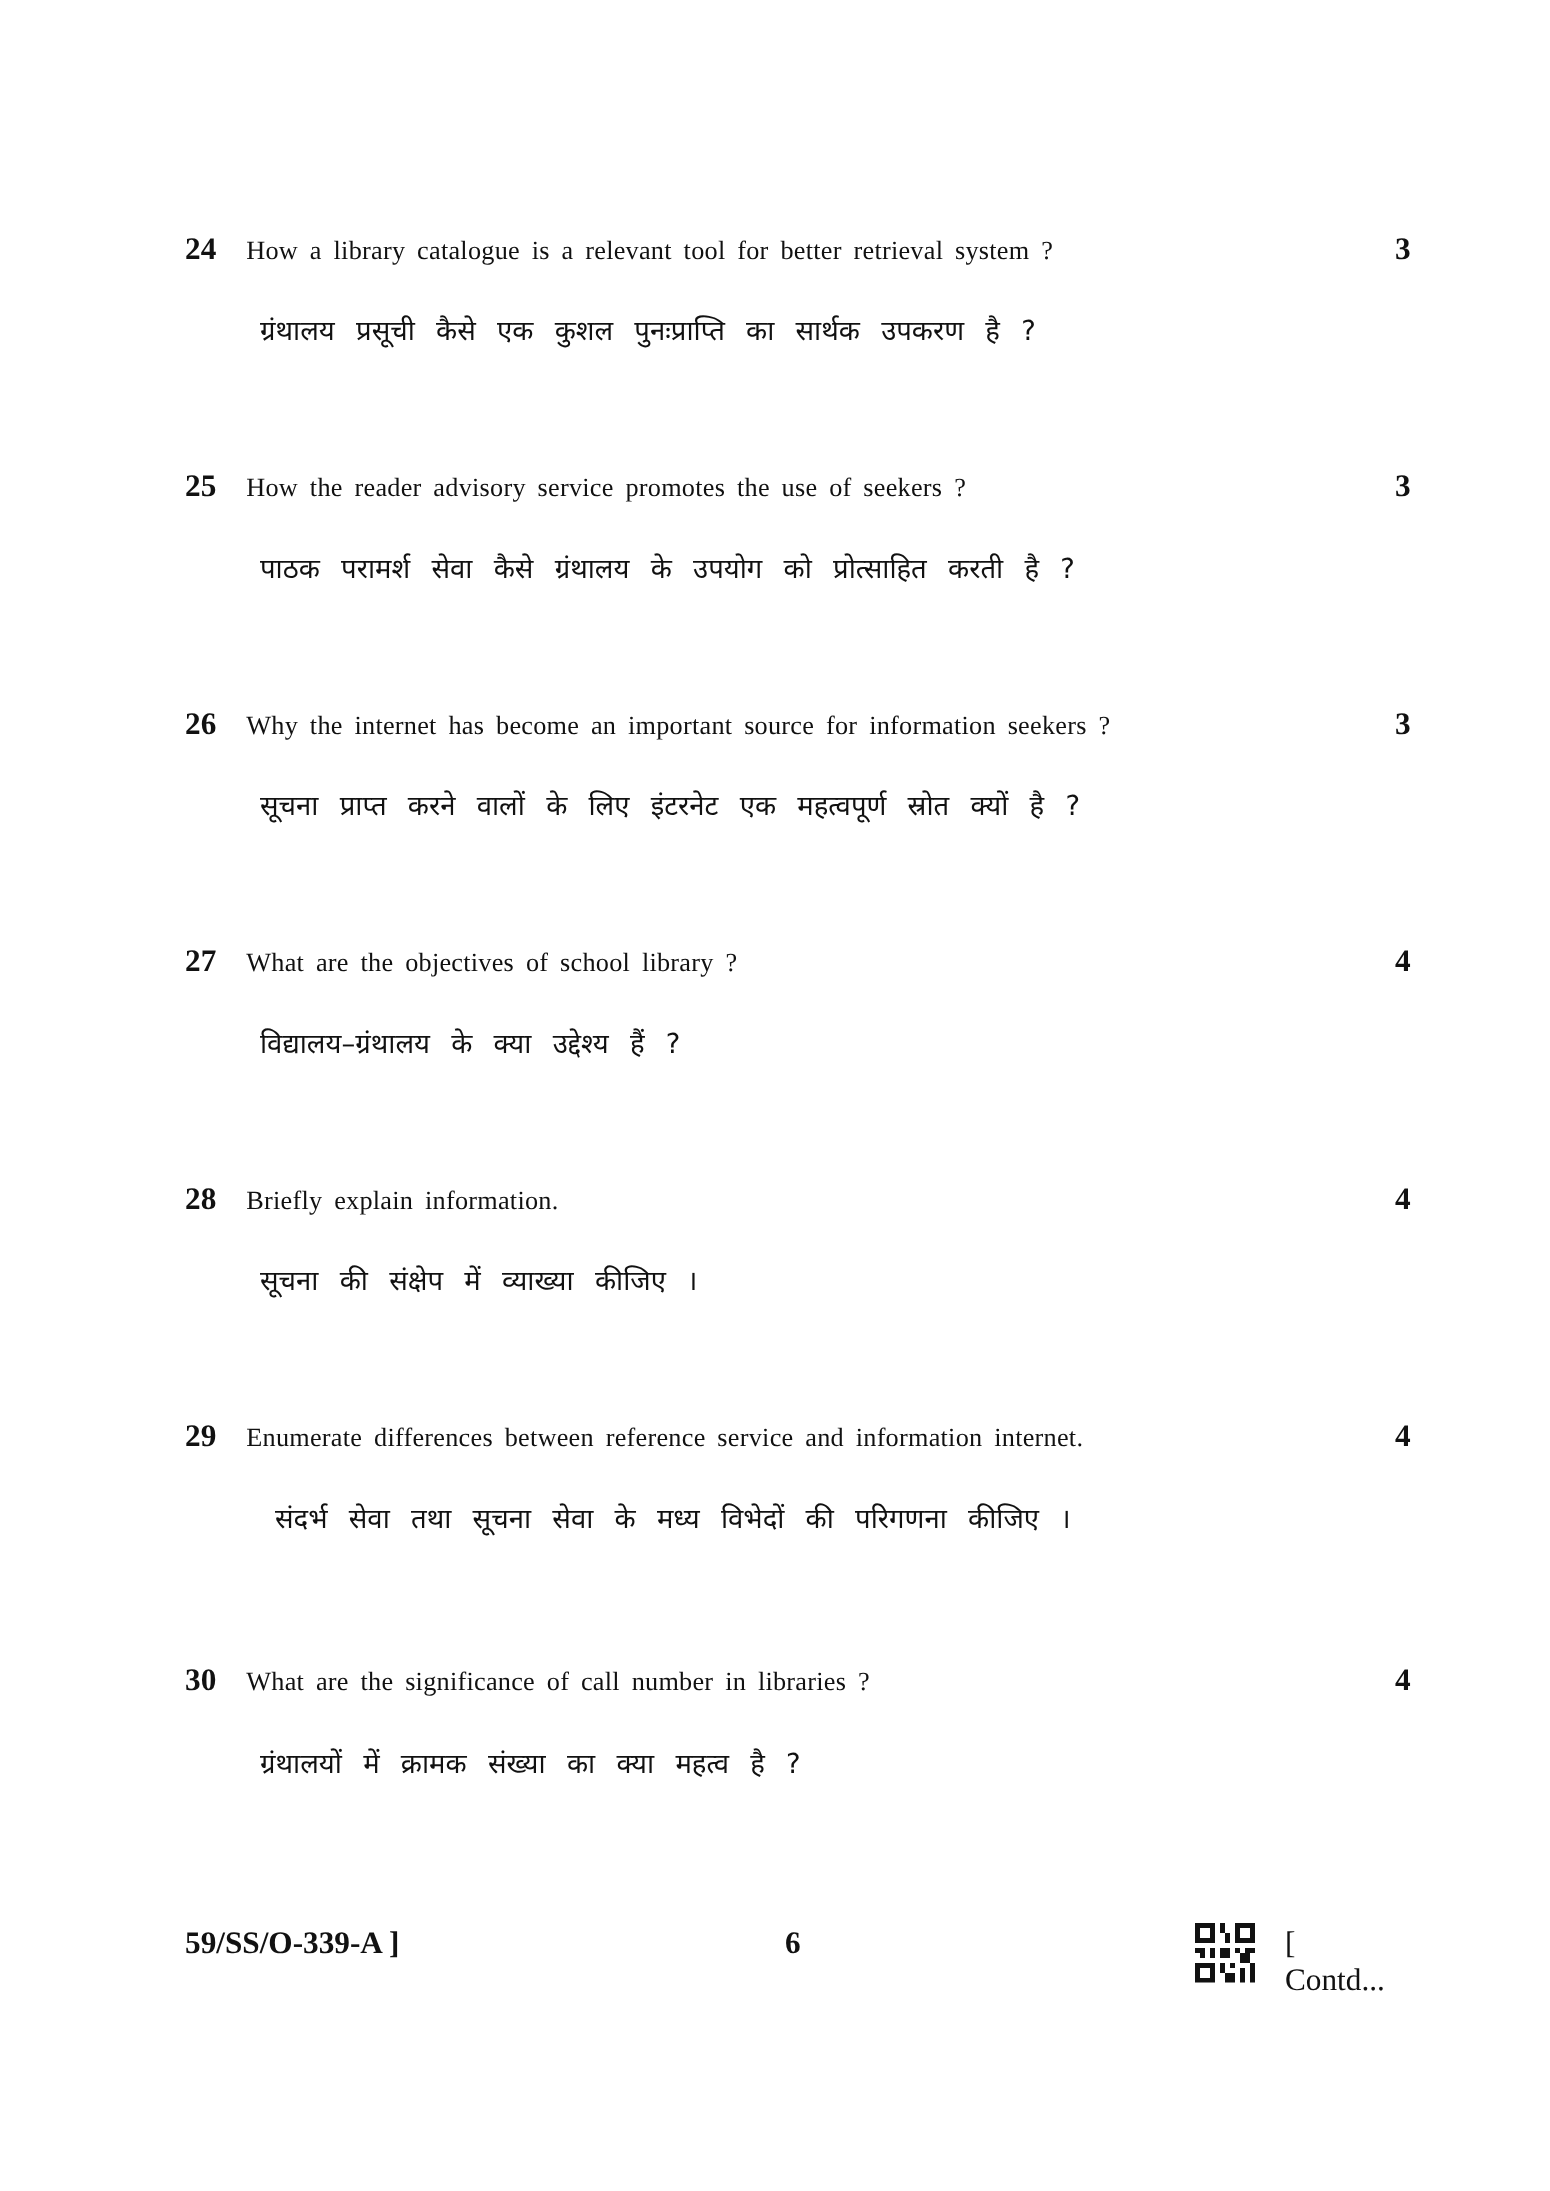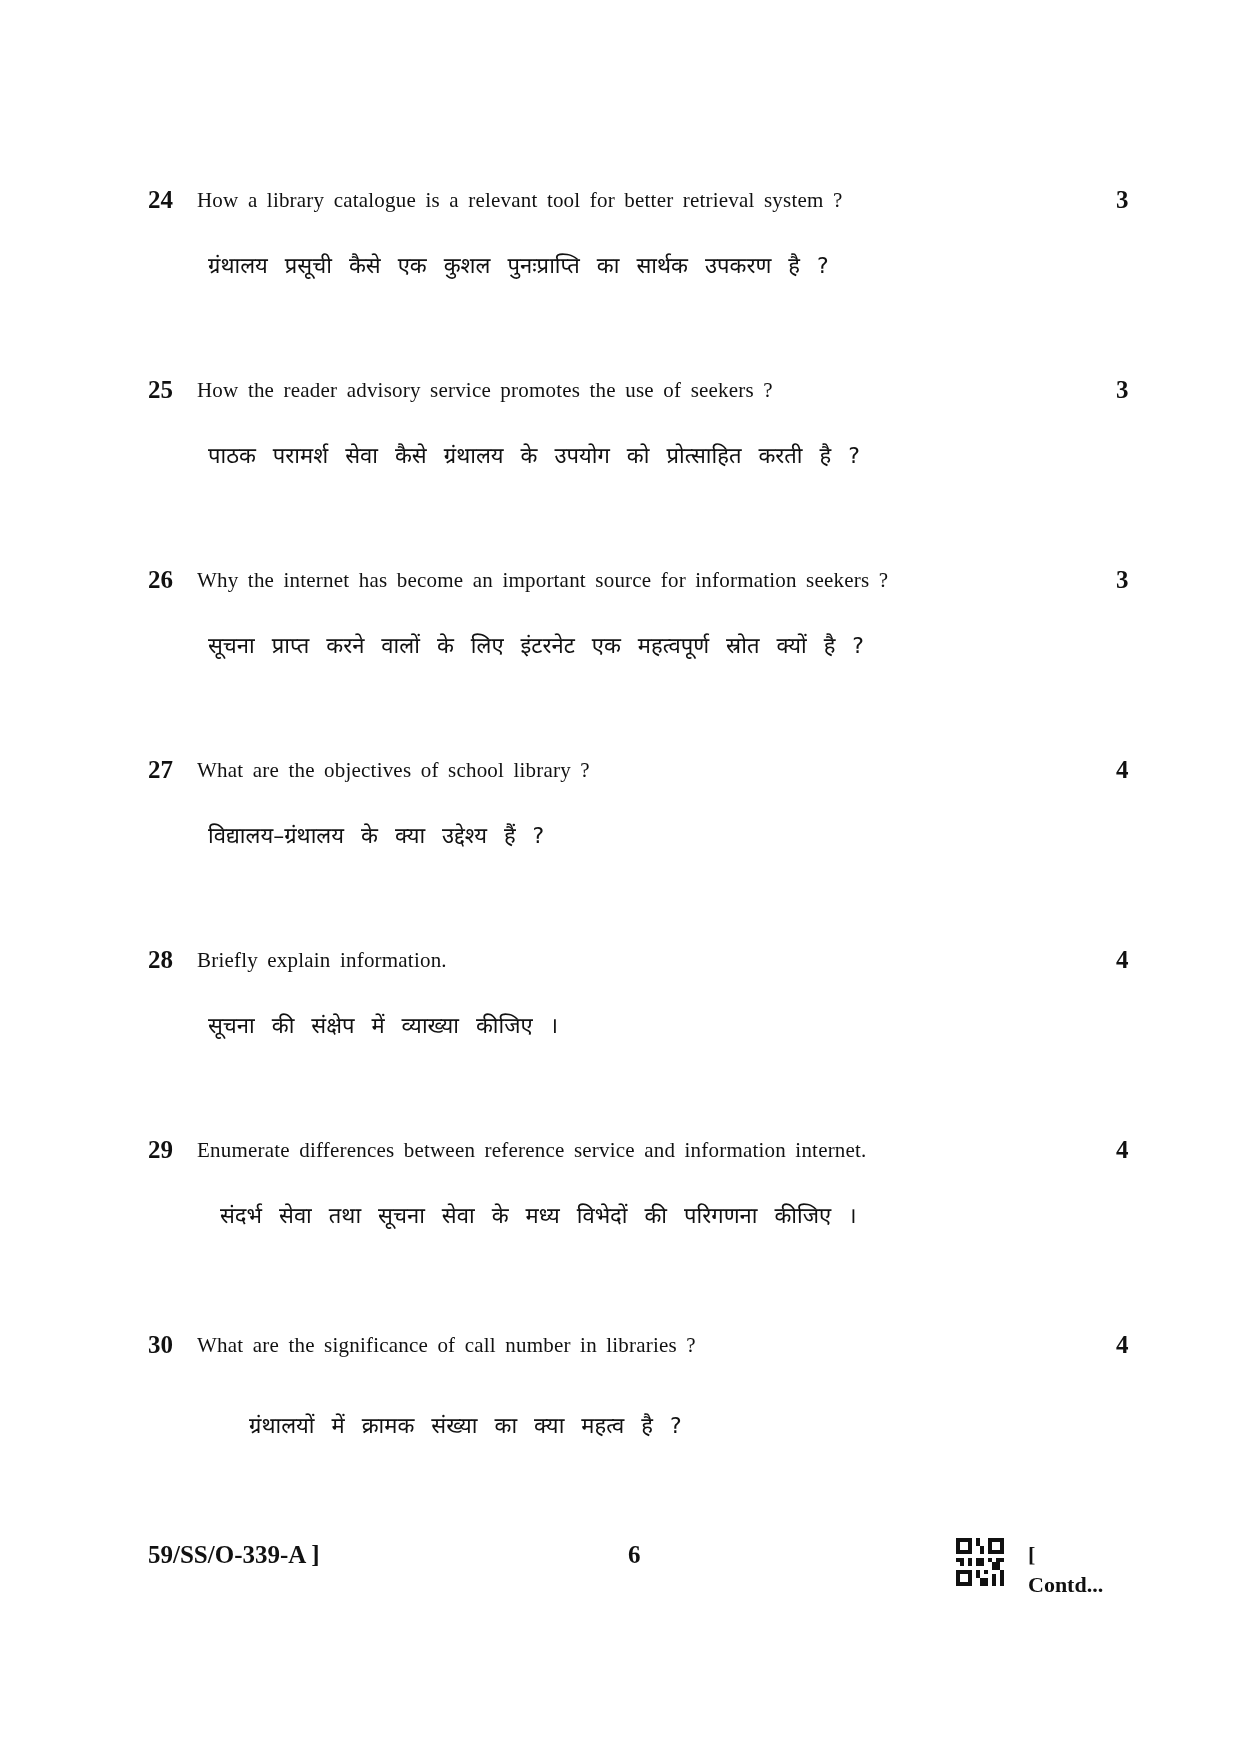--- a/index.html
+++ b/index.html
@@ -7,21 +7,21 @@
          font-family: "Liberation Serif", "DejaVu Serif", serif; color: #111; }
   .q { position: absolute; left: 0; width: 1240px; }
   .qnum { position: absolute; left: 148px; font-weight: bold; font-size: 25px; line-height: 30px; }
   .en { position: absolute; left: 197px; font-size: 21px; line-height: 30px; letter-spacing: 0.2px; word-spacing: 4px; white-space: nowrap; }
   .marks { position: absolute; left: 1116px; font-weight: bold; font-size: 25px; line-height: 30px; }
   .hi { position: absolute; left: 208px; font-family: "DejaVu Sans", "Liberation Sans", sans-serif;
         font-size: 22px; line-height: 30px; word-spacing: 10px; white-space: nowrap; }
   .footer { position: absolute; top: 1540px; left: 0; width: 1000px; height: 40px; }
   .code { position: absolute; left: 148px; font-weight: bold; font-size: 25px; line-height: 30px; }
   .page { position: absolute; left: 628px; font-weight: bold; font-size: 25px; line-height: 30px; }
-  .contd { position: absolute; left: 1028px; font-weight: bold; font-size: 22px; line-height: 30px; }
+  .contd { position: absolute; left: 1028px; font-weight: normal; font-size: 25px; line-height: 30px; }
   .qr { position: absolute; left: 956px; top: -2px; width: 48px; height: 48px; }
 </style>
 </head>
 <body>
 
 <div>
   <div class="q" style="top:185px;">
     <span class="qnum">24</span>
     <span class="en">How a library catalogue is a relevant tool for better retrieval system ?</span>
     <span class="marks">3</span>
@@ -54,21 +54,21 @@
   <div class="q" style="top:1135px;">
     <span class="qnum">29</span>
     <span class="en">Enumerate differences between reference service and information internet.</span>
     <span class="marks">4</span>
     <span class="hi" style="top:66px;margin-left:12px;">संदर्भ सेवा तथा सूचना सेवा के मध्य विभेदों की परिगणना कीजिए ।</span>
   </div>
   <div class="q" style="top:1330px;">
     <span class="qnum">30</span>
     <span class="en">What are the significance of call number in libraries ?</span>
     <span class="marks">4</span>
-    <span class="hi" style="top:81px;margin-left:41px;">ग्रंथालयों में क्रामक संख्या का क्या महत्व है ?</span>
+    <span class="hi" style="top:67px;">ग्रंथालयों में क्रामक संख्या का क्या महत्व है ?</span>
   </div>
 </div>
 
 <div class="footer">
   <span class="code">59/SS/O-339-A ]</span>
   <span class="page">6</span>
   <span class="qr">
     <svg width="48" height="48" viewBox="0 0 12 12" shape-rendering="crispEdges">
       <rect x="0" y="0" width="12" height="12" fill="#fff"></rect>
       <rect x="0" y="0" width="4" height="4" fill="#111"></rect>

